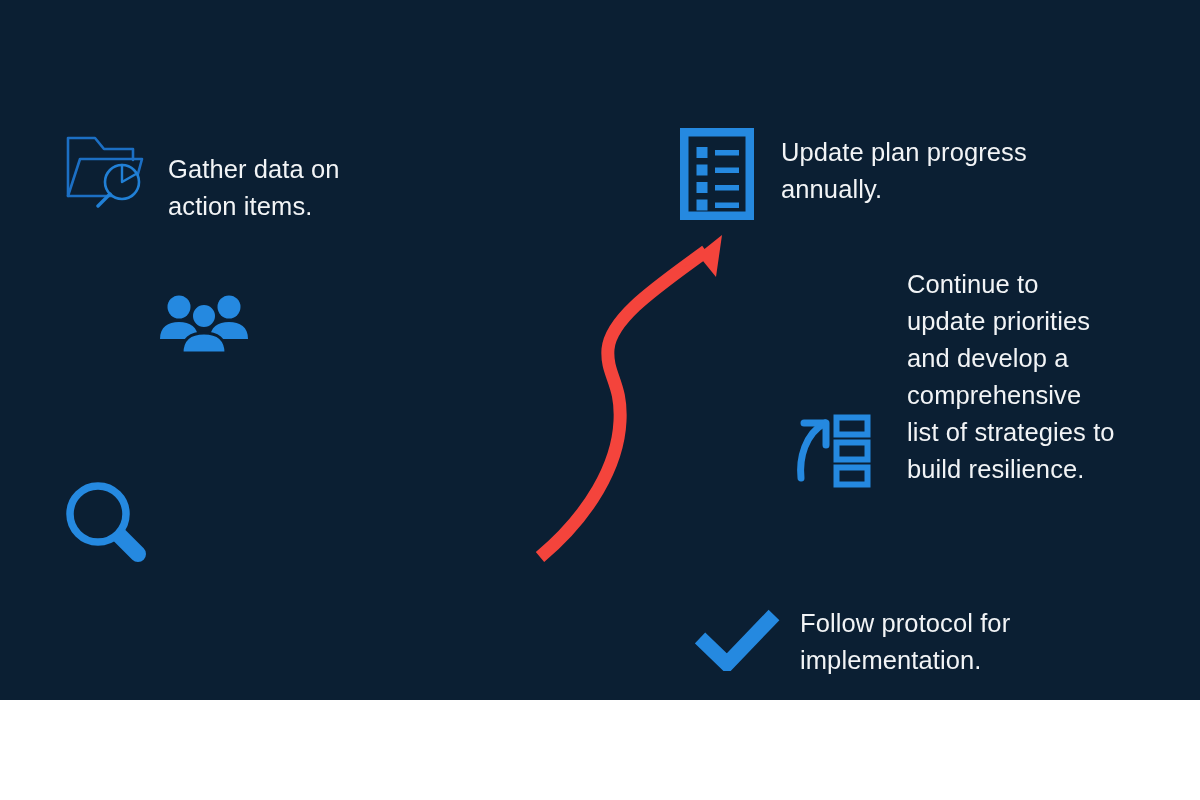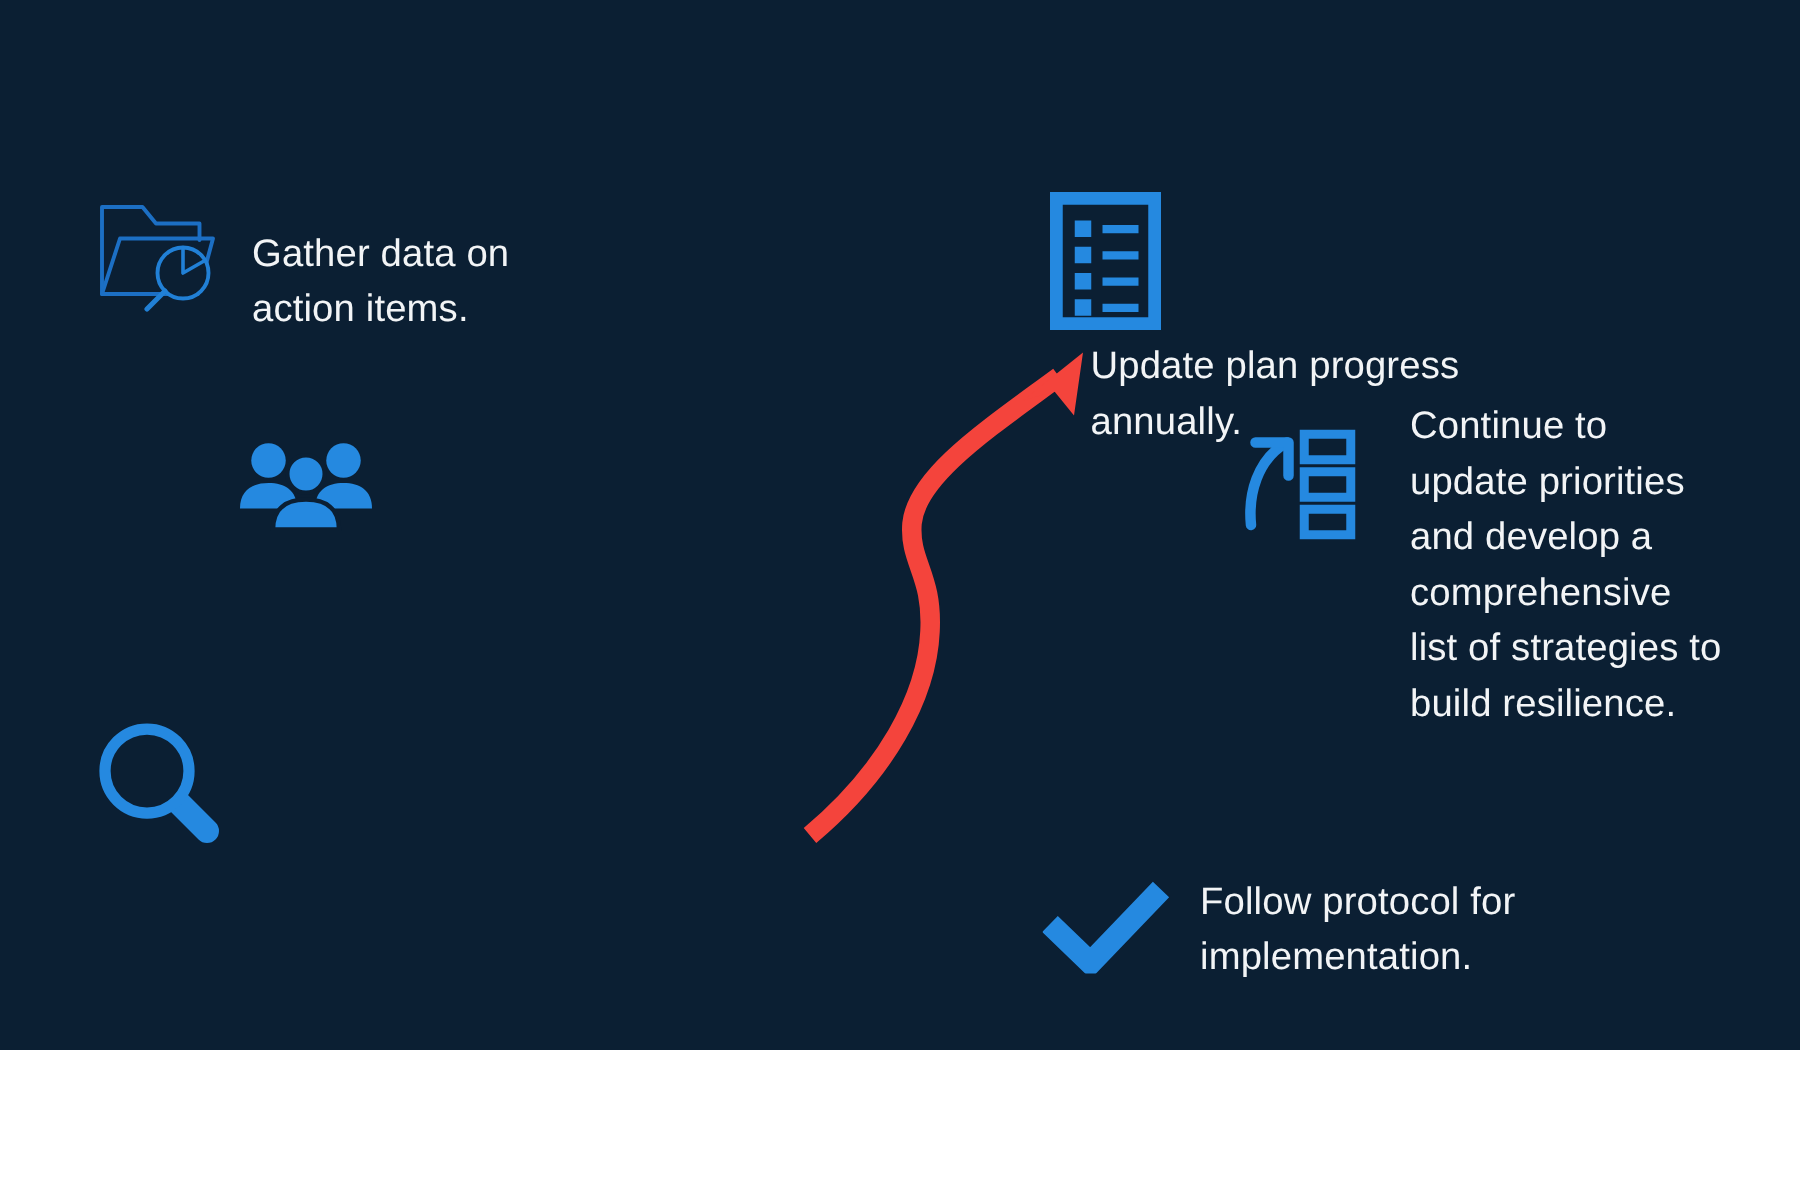--- a/index.html
+++ b/index.html
@@ -47,29 +47,29 @@
 
   #item-receive     { left: 160px; top: 268px; }
   #item-receive .icon-wrap  { width: 88px; margin-top: 24px; }
   #item-receive .item-text  { margin-left: 31px; }
 
   #item-track       { left: 60px;  top: 470px; }
   #item-track .icon-wrap    { width: 90px; margin-top: 8px; }
   #item-track .item-text    { margin-left: 15px; margin-top: 14px; }
 
   
-  #item-update      { left: 700px; top: 128px; flex-direction: column; }
+  #item-update      { left: 680px; top: 128px; }
   #item-update .icon-wrap   { width: 74px; }
   #item-update .item-text   { margin-left: 27px; margin-top: 6px; }
 
-  #item-continue    { left: 828px; top: 284px; }
+  #item-continue    { left: 795px; top: 284px; align-items: flex-end; }
   #item-continue .icon-wrap { width: 76px; }
   #item-continue .item-text { margin-left: 36px; margin-top: -18px; }
 
-  #item-follow      { left: 695px; top: 583px; }
+  #item-follow      { left: 695px; top: 605px; }
   #item-follow .icon-wrap   { width: 86px; margin-top: 4px; }
   #item-follow .item-text   { margin-left: 19px; }
 
   
   #flow-arrow {
     position: absolute;
     left: 510px;
     top: 225px;
     width: 240px;
     height: 350px;

